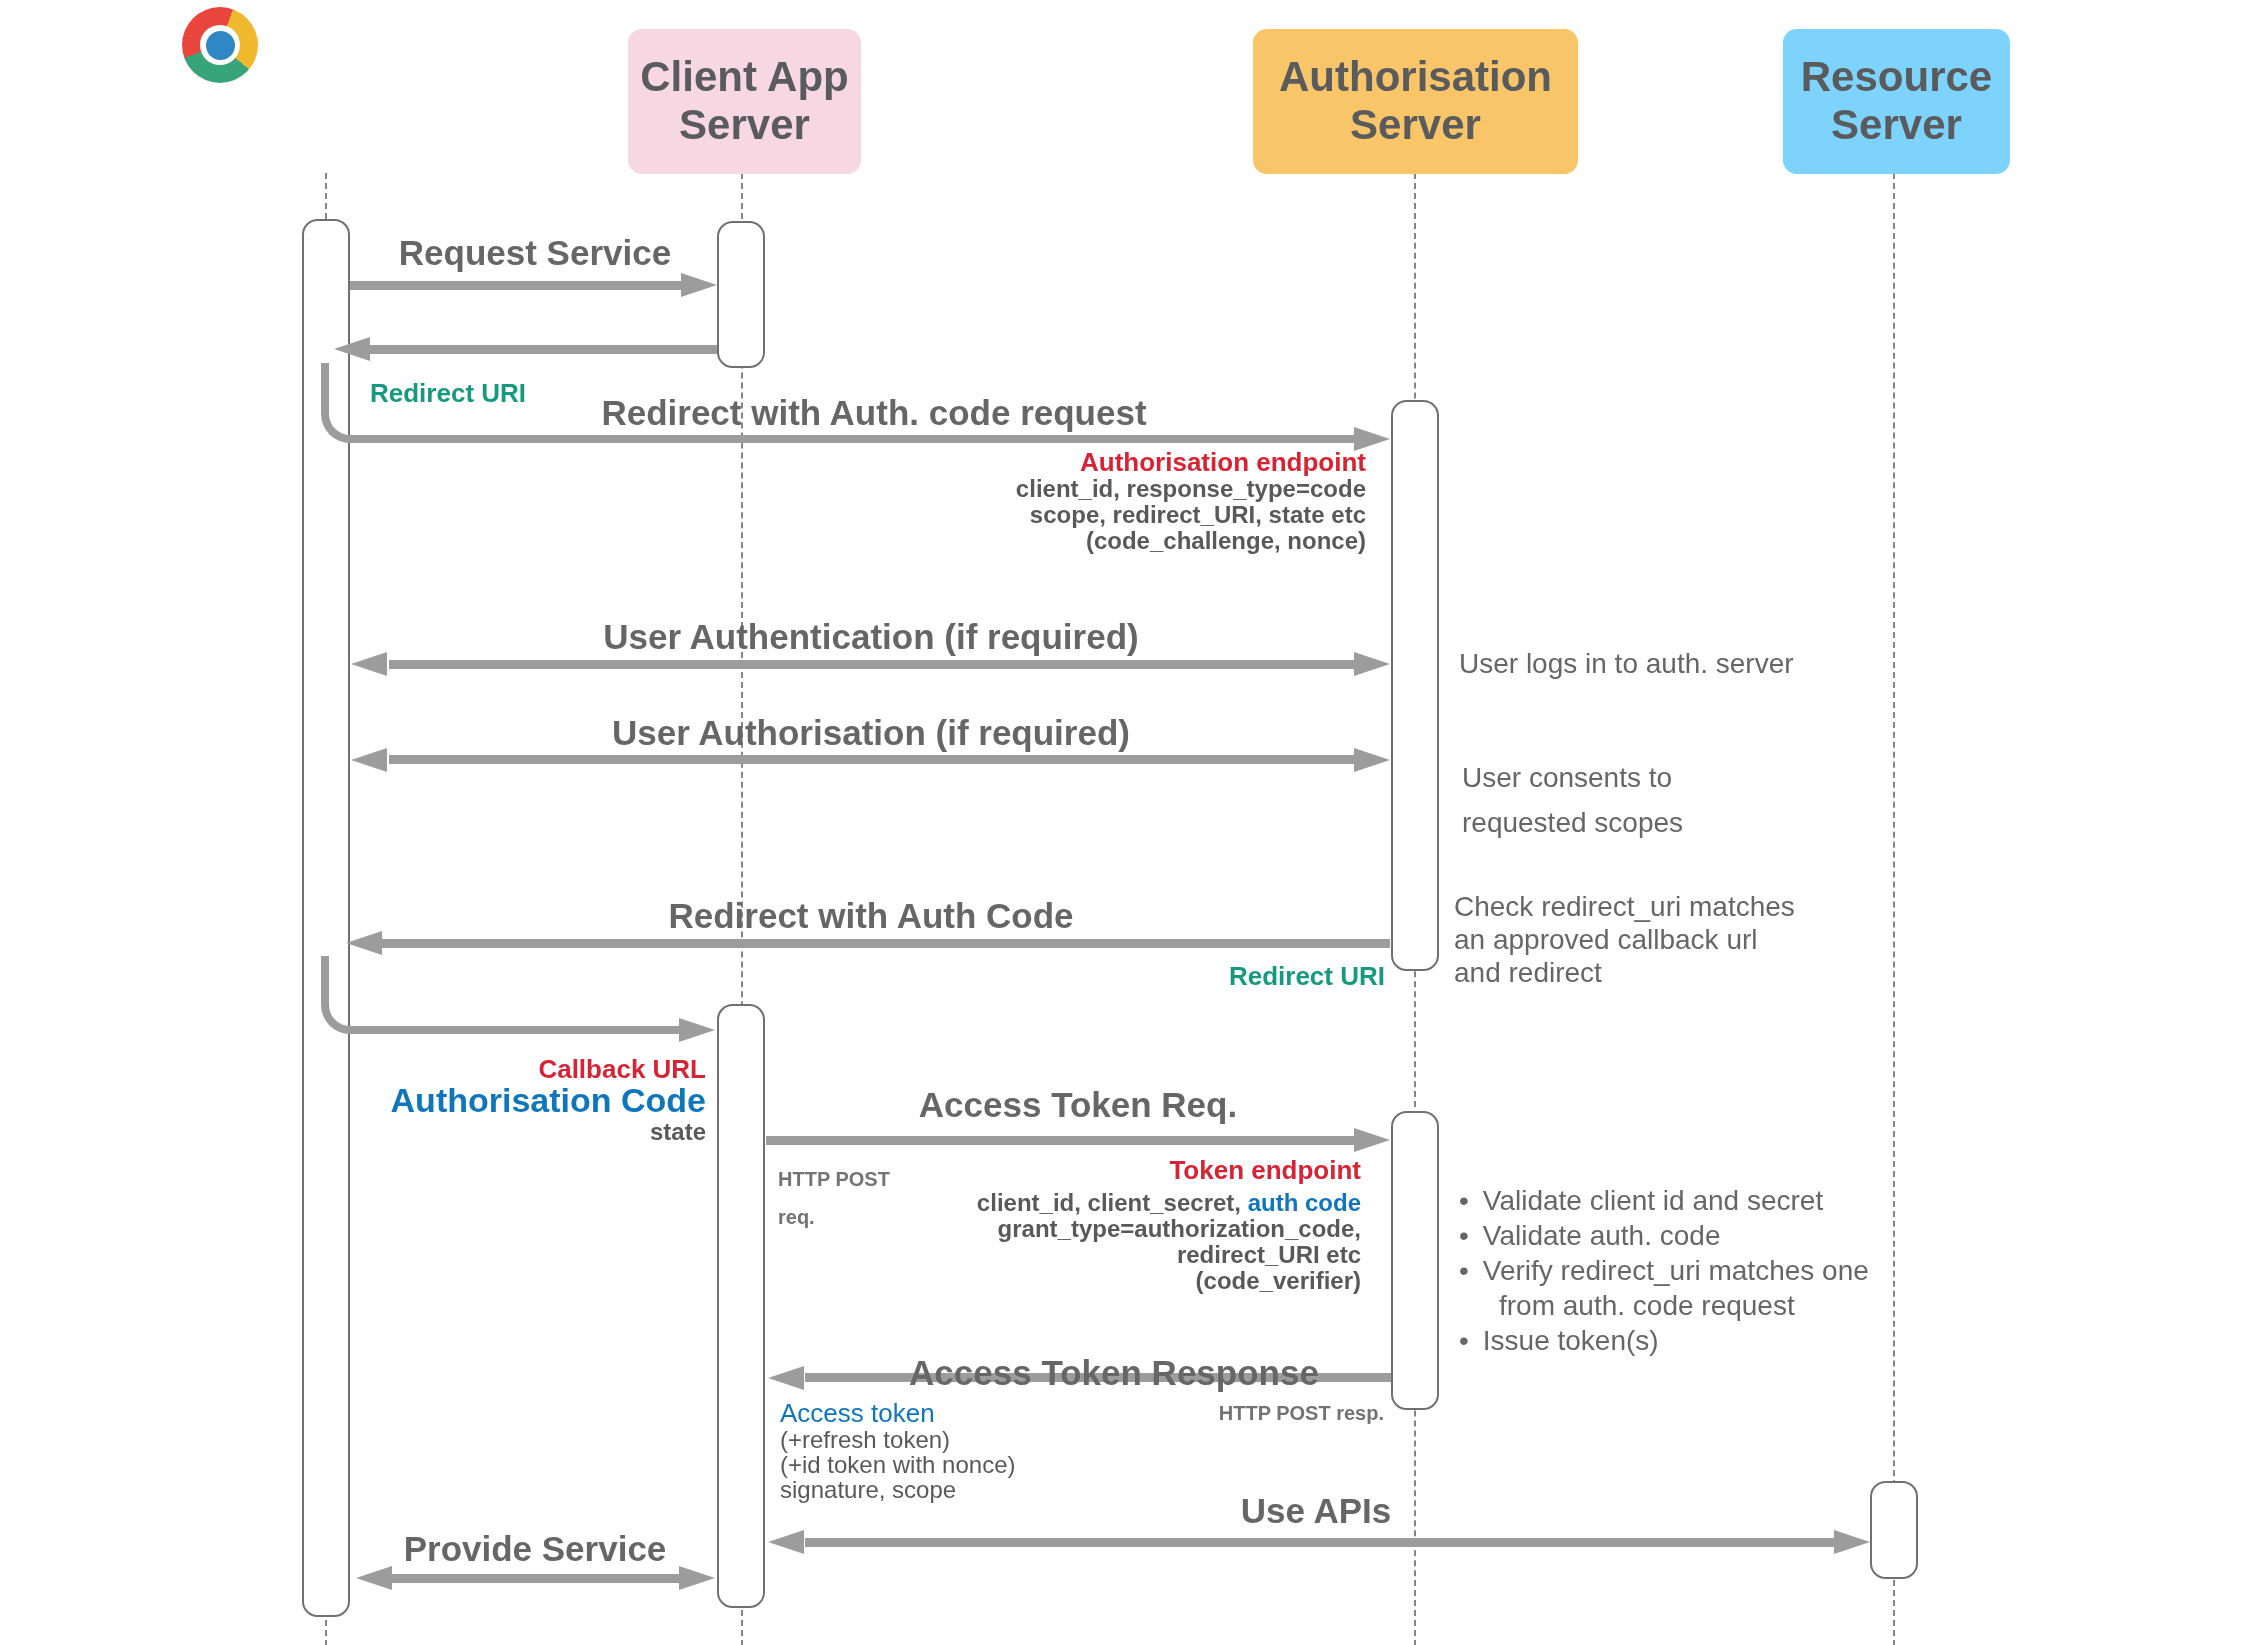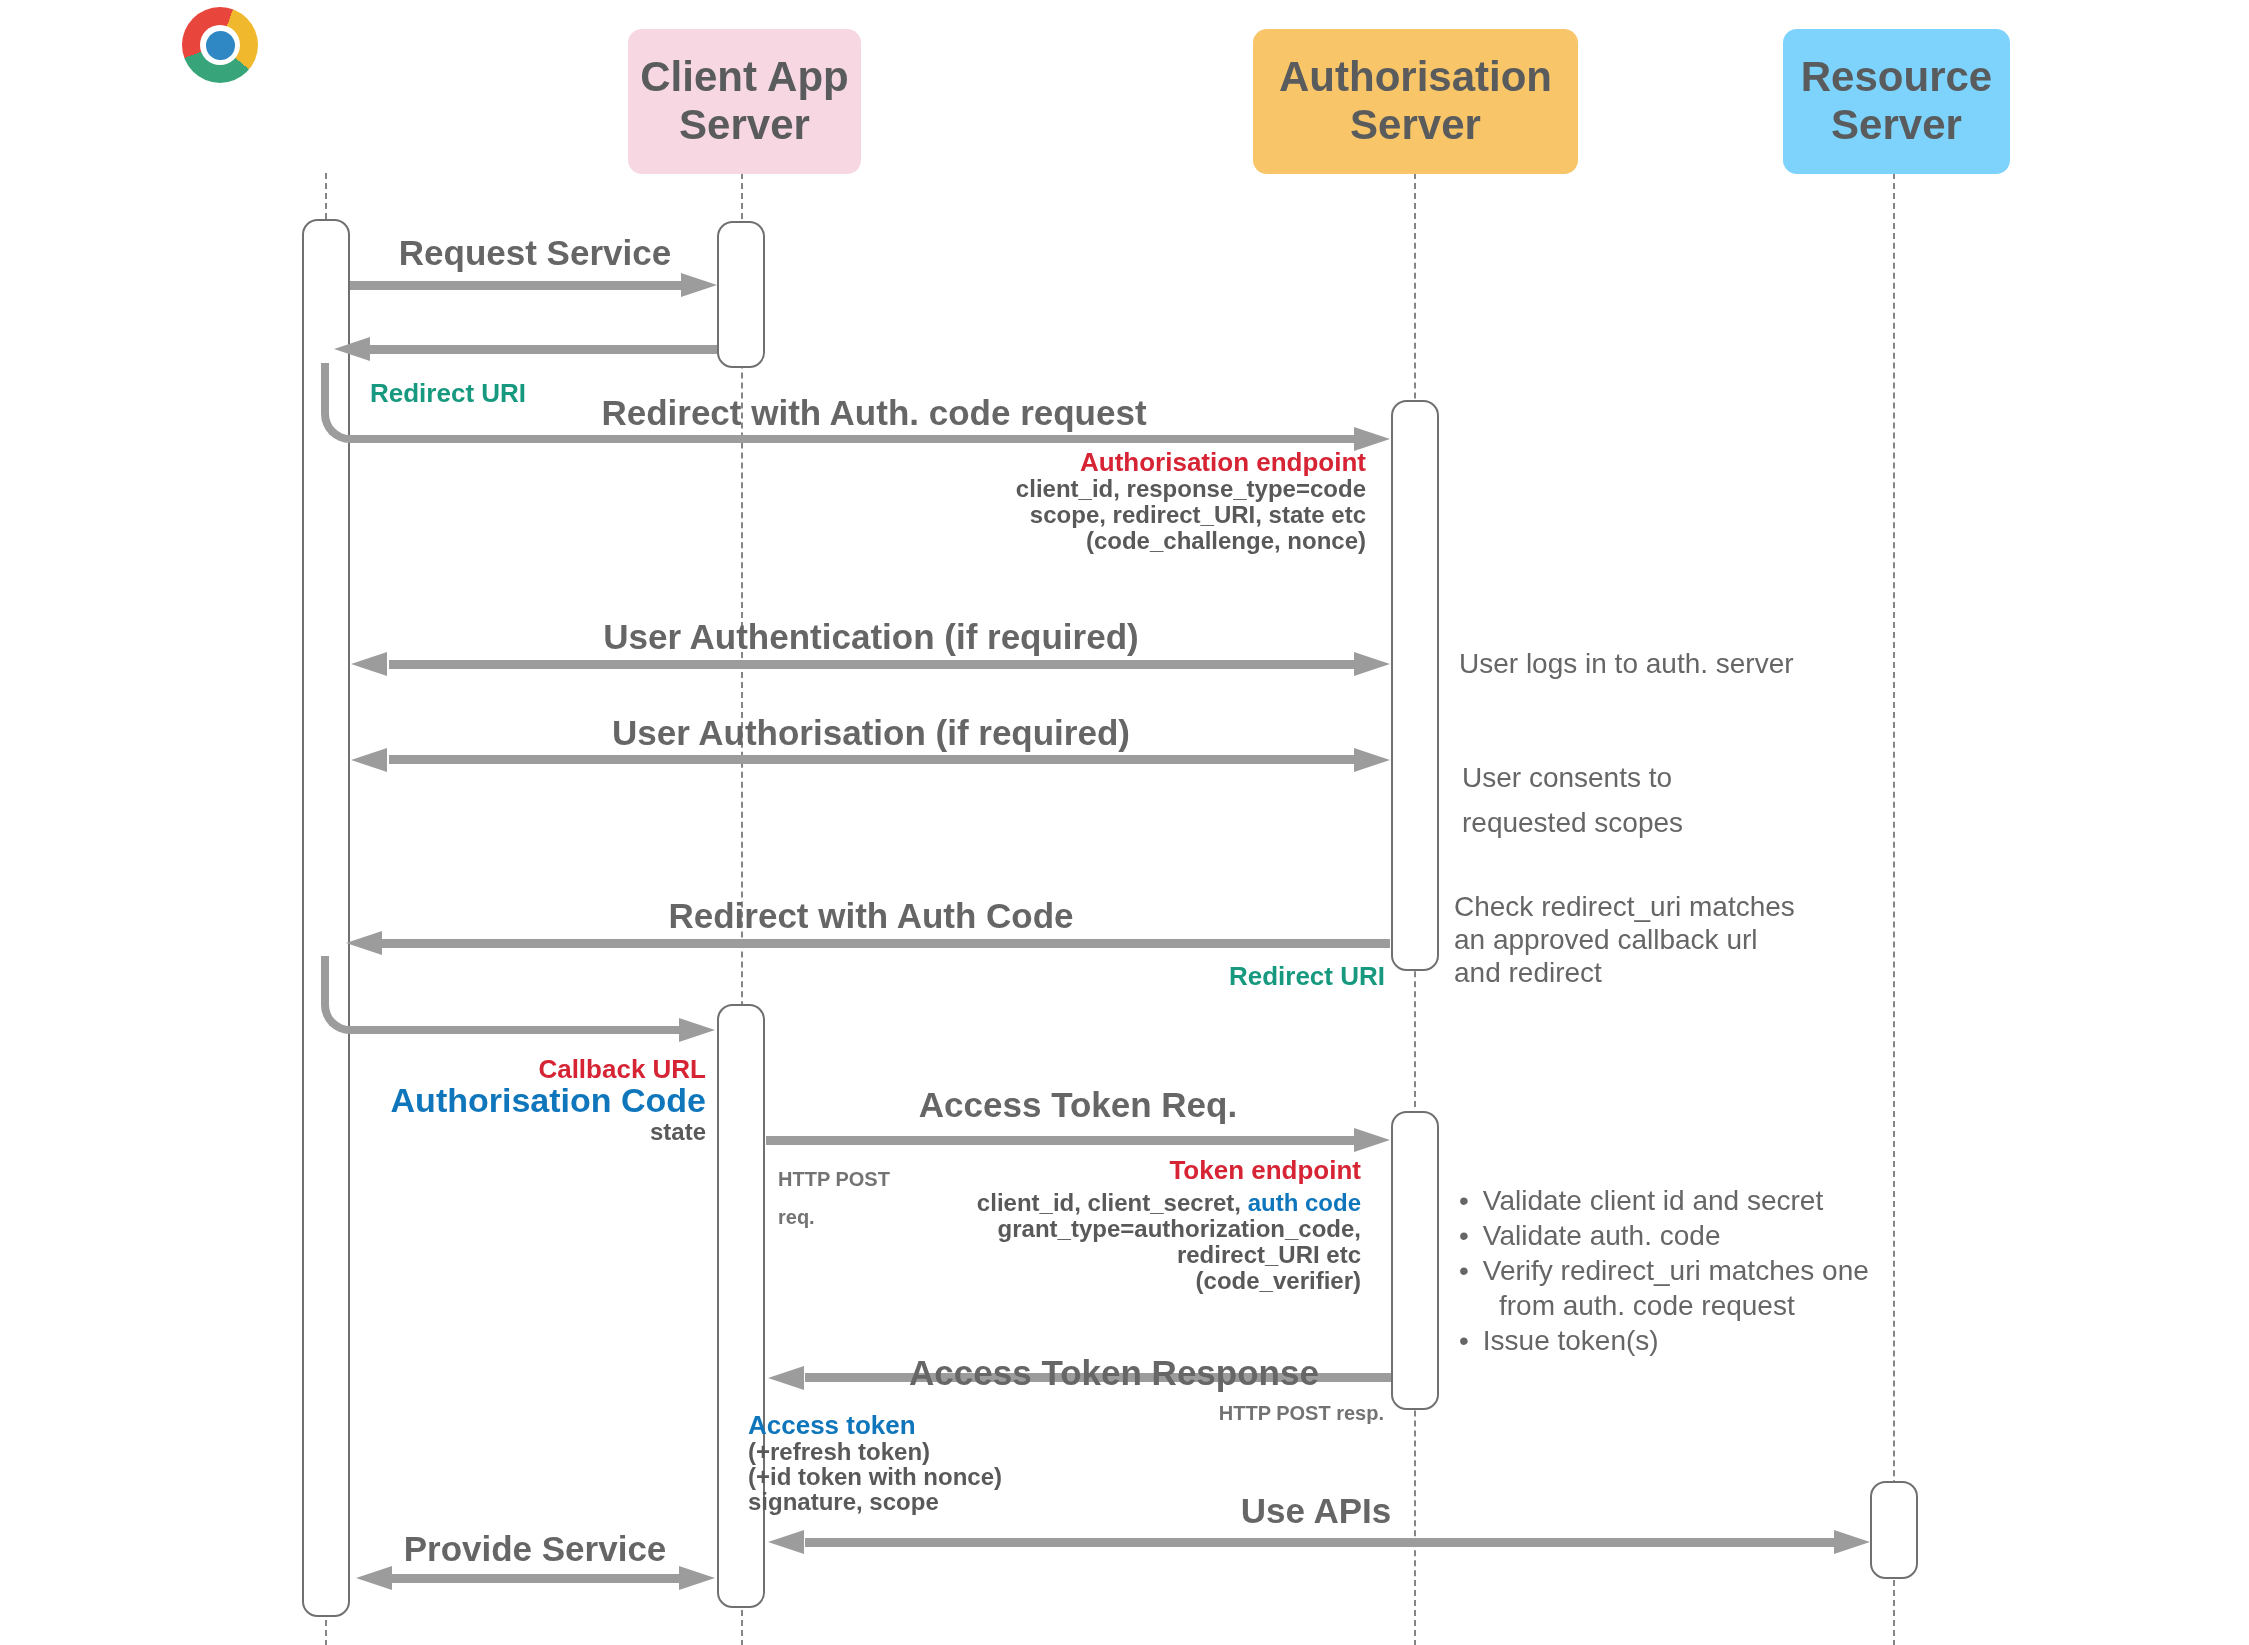--- a/index.html
+++ b/index.html
@@ -37,21 +37,21 @@
   .red{color:#d62434;font-size:26px;}
   .blue{color:#0f76bc;font-size:34px;}
   .pink{color:#737373;font-size:20px;line-height:38px;}
   .params{position:absolute;font-weight:bold;font-size:24px;line-height:26px;color:#595959;z-index:4;}
   .note{position:absolute;font-size:28px;color:#666;white-space:nowrap;z-index:4;}
   .dark{color:#595959;font-size:24px;}
   .bullets{position:absolute;left:1459px;top:1183px;width:415px;font-size:28px;line-height:35px;
     color:#666;z-index:4;margin:0;padding:0;list-style:none;}
   .bullets li{padding-left:40px;text-indent:-40px;}
   .bullets li::before{content:"•\2002 ";}
-  .atok{position:absolute;left:748px;top:1399px;z-index:4;font-weight:bold;white-space:nowrap;margin-top:12px;}
+  .atok{position:absolute;left:780px;top:1399px;z-index:4;font-weight:normal;white-space:nowrap;}
   .atok .l1{font-size:26px;line-height:28px;}
   .atok .ln{font-size:24px;line-height:25px;color:#595959;}
 </style>
 </head>
 <body>
 
 <div id="canvas">
 
   <div class="lifeline" style="left:325px;"></div>
   <div class="lifeline" style="left:741px;"></div>

